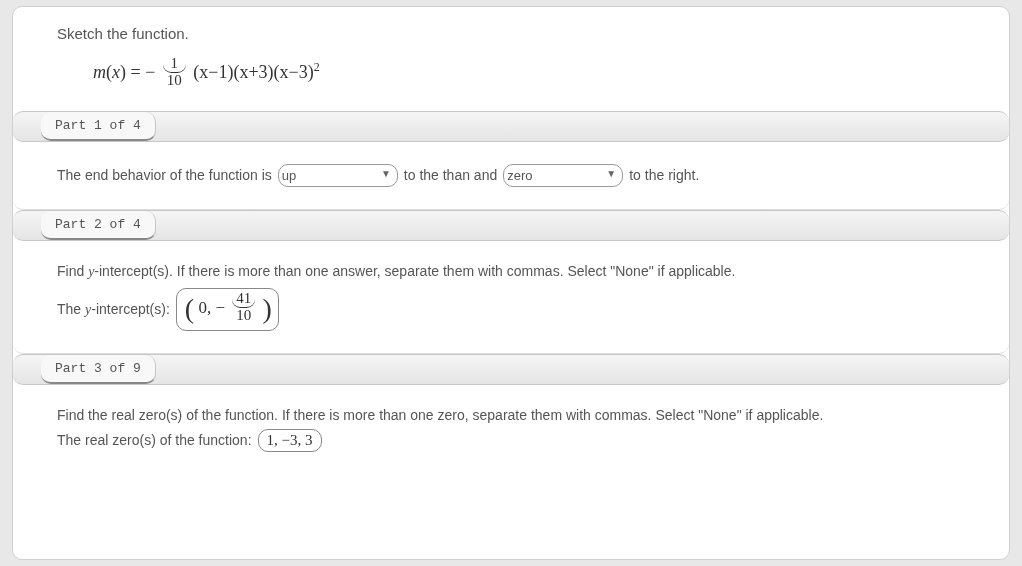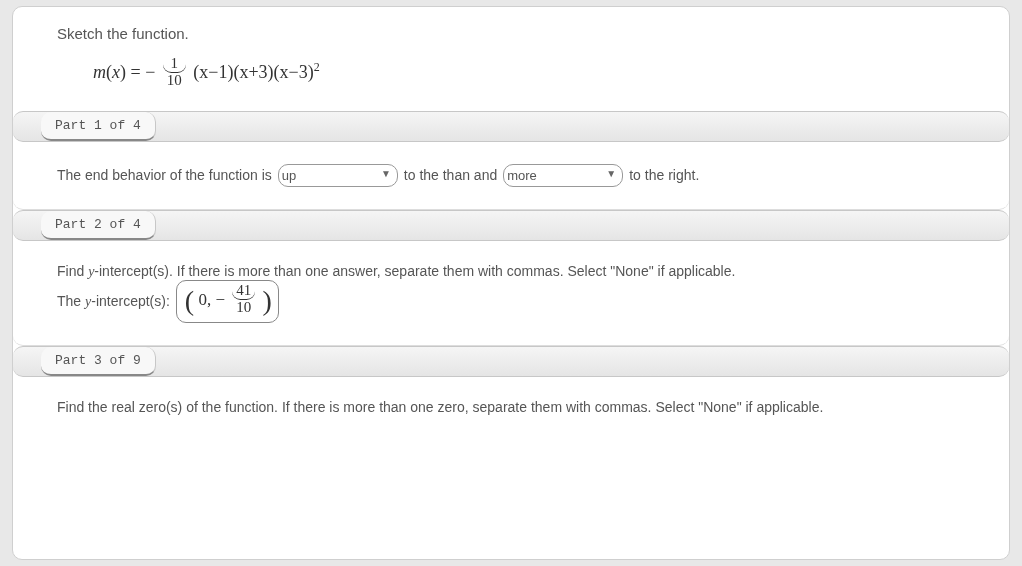--- a/index.html
+++ b/index.html
@@ -162,32 +162,32 @@
   </div>
   <div class="part-body">
     <div class="line">
       <span>The end behavior of the function is</span>
       <span class="select-box">
         <span>up</span>
         <span class="select-caret">▼</span>
       </span>
       <span>to the than and</span>
       <span class="select-box">
-        <span>more</span>
+        <span>zero</span>
         <span class="select-caret">▼</span>
       </span>
       <span>to the right.</span>
     </div>
   </div>
 
   <div class="part-header">
     <div class="part-tab">Part 2 of 4</div>
   </div>
   <div class="part-body">
-    <div style="margin-bottom:0;">
+    <div style="margin-bottom:8px;">
       <span>Find <span class="it">y</span>-intercept(s). If there is more than one answer, separate them with commas. Select "None" if applicable.</span>
     </div>
     <div class="line">
       <span>The <span class="it">y</span>-intercept(s):</span>
       <span class="answer-box big">
         <span class="paren">(</span>
         <span>0</span><span>, </span><span>−</span>
         <span class="frac">
           <span class="num">41</span>
           <span class="den">10</span>
@@ -195,15 +195,19 @@
         <span class="paren">)</span>
       </span>
     </div>
   </div>
 
   <div class="part-header">
     <div class="part-tab">Part 3 of 9</div>
   </div>
   <div class="part-body" style="border-bottom:none;">
     <div style="margin-bottom:6px;">Find the real zero(s) of the function. If there is more than one zero, separate them with commas. Select "None" if applicable.</div>
+    <div class="line">
+      <span>The real zero(s) of the function:</span>
+      <span class="answer-box">1, −3, 3</span>
+    </div>
   </div>
 
 </div>
 
 </body></html>

